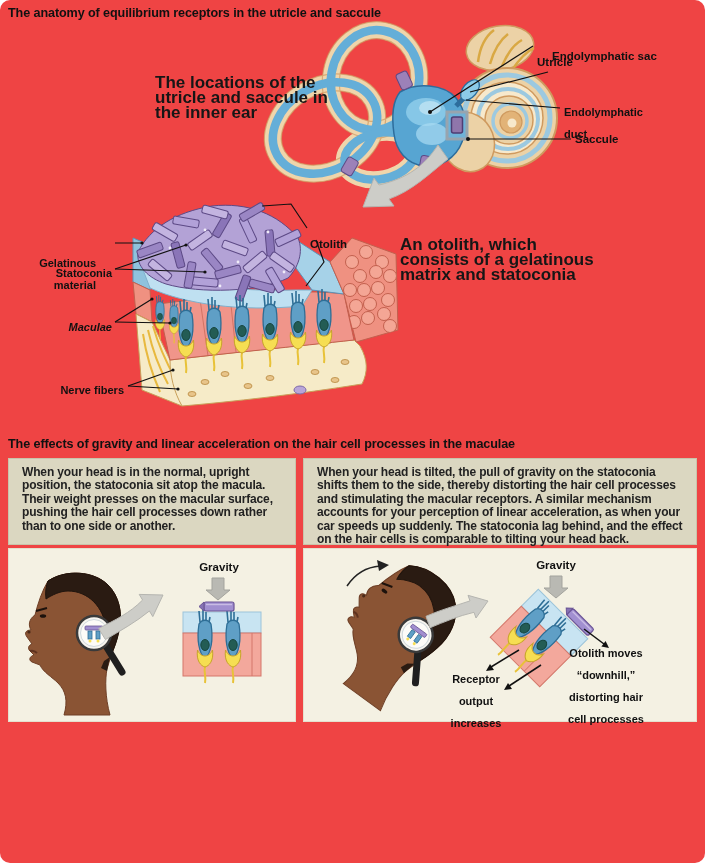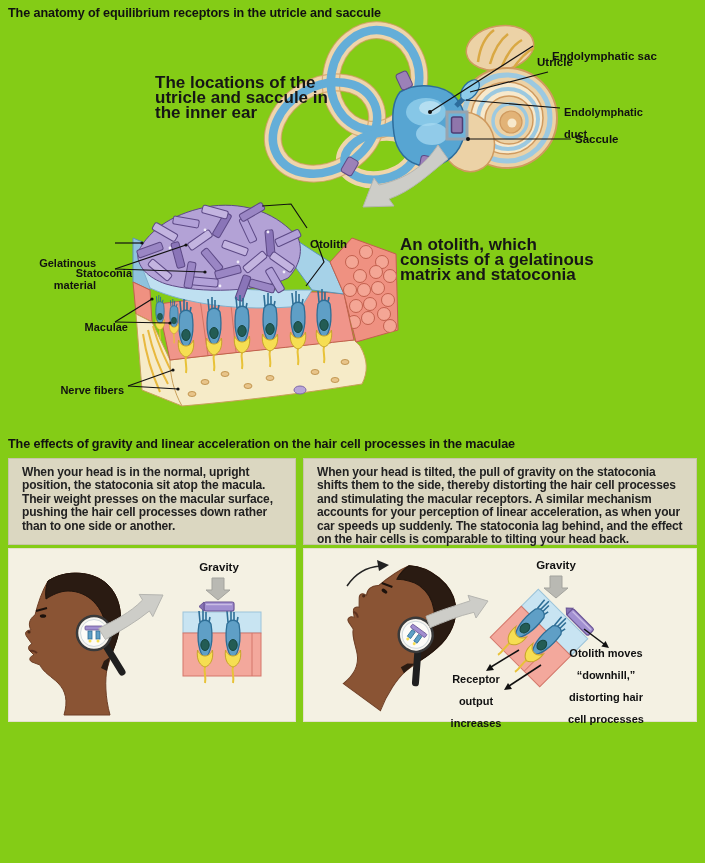--- a/index.html
+++ b/index.html
@@ -1,17 +1,17 @@
 <!DOCTYPE html>
 <html><head>
 <meta charset="utf-8">
 <style>
   html,body{margin:0;padding:0;background:#fff;}
-  #page{position:relative;width:705px;height:863px;background:#84cc16;overflow:hidden;
-        font-family:"Liberation Sans",sans-serif;}
+  #page{position:relative;width:705px;height:863px;background:#ef4444;overflow:hidden;
+        font-family:"Liberation Sans",sans-serif;border-radius:10px;}
   .panel{position:absolute;box-sizing:border-box;}
   .beige{background:#dbd7c1;border:1px solid #c8c4aa;}
   .cream{background:#f4f1e3;border:1px solid #e4e0cd;}
   .ttl{position:absolute;font-size:12.6px;font-weight:bold;color:#111;letter-spacing:-0.1px;}
   .cap{position:absolute;font-size:17px;font-weight:bold;color:#161616;line-height:15px;}
   .lbl{position:absolute;font-size:11.5px;font-weight:bold;color:#111;line-height:13px;white-space:nowrap;}
   .lblw{position:absolute;font-size:11px;font-weight:bold;color:#111;line-height:22px;}
   .rt{text-align:right;}
   .ctr{text-align:center;white-space:normal;}
   .body{position:absolute;font-size:12px;font-weight:bold;color:#222;line-height:13.4px;letter-spacing:-0.15px;}
@@ -303,22 +303,22 @@
   <div class="ttl" style="left:8px;top:6px;width:460px;">The anatomy of equilibrium receptors in the utricle and saccule</div>
 
   <div class="cap" style="left:155px;top:75px;width:190px;">The locations of the utricle and saccule in the inner ear</div>
 
   <div class="lbl" style="left:537px;top:56px;">Utricle</div>
   <div class="lbl" style="left:552px;top:50px;">Endolymphatic sac</div>
   <div class="lblw" style="left:564px;top:101px;width:92px;">Endolymphatic duct</div>
   <div class="lbl" style="left:575px;top:133px;">Saccule</div>
 
   <div class="lblw rt" style="left:0px;top:252px;width:96px;">Gelatinous material</div>
-  <div class="lblw rt" style="left:0px;top:262px;width:112px;margin-left:20px;">Statoconia</div>
-  <div class="lblw rt" style="left:16px;top:316px;width:112px;">Maculae</div>
+  <div class="lblw rt" style="left:0px;top:262px;width:112px;">Statoconia</div>
+  <div class="lblw rt" style="left:0px;top:316px;width:112px;font-style:italic;">Maculae</div>
   <div class="lblw rt" style="left:0px;top:379px;width:124px;">Nerve fibers</div>
   <div class="lbl" style="left:310px;top:226px;margin-top:12px;">Otolith</div>
 
   <div class="cap" style="left:400px;top:237px;width:200px;">An otolith, which consists of a gelatinous matrix and statoconia</div>
 
   <div class="ttl" style="left:8px;top:437px;width:560px;">The effects of gravity and linear acceleration on the hair cell processes in the maculae</div>
 
   <div class="body" style="left:22px;top:466px;width:252px;">When your head is in the normal, upright position, the statoconia sit atop the macula. Their weight presses on the macular surface, pushing the hair cell processes down rather than to one side or another.</div>
   <div class="body" style="left:317px;top:466px;width:370px;">When your head is tilted, the pull of gravity on the statoconia shifts them to the side, thereby distorting the hair cell processes and stimulating the macular receptors. A similar mechanism accounts for your perception of linear acceleration, as when your car speeds up suddenly. The statoconia lag behind, and the effect on the hair cells is comparable to tilting your head back.</div>
 

